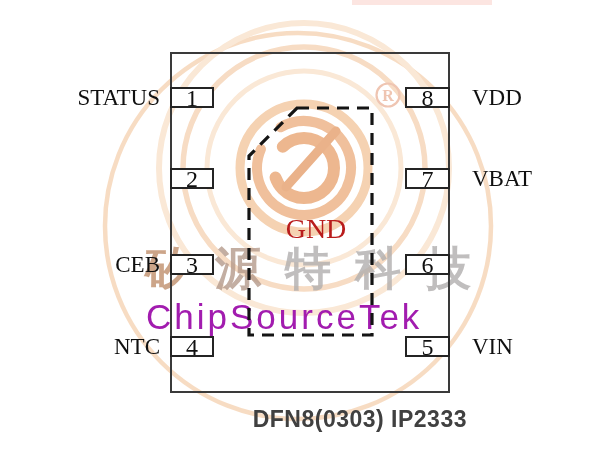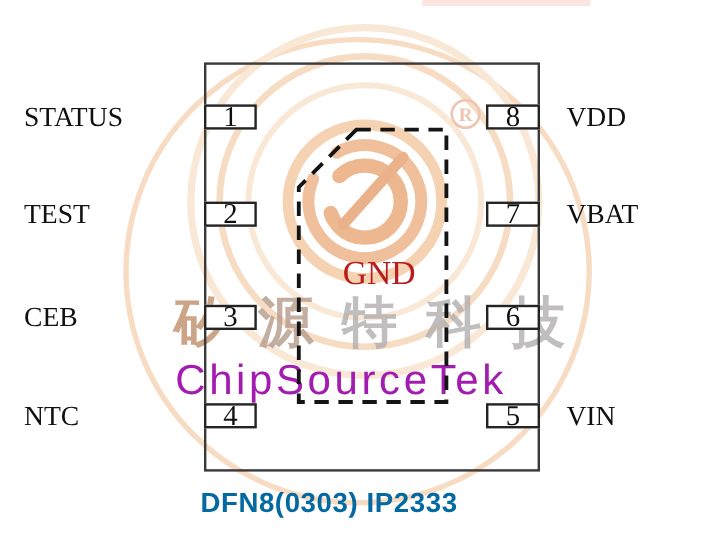--- a/index.html
+++ b/index.html
@@ -18,29 +18,29 @@
   
   .pin-box{width:44px;height:21px;border:2px solid #242424;box-sizing:border-box;
            background:#ffffff;text-align:center;font-size:24px;line-height:19px;
            color:#101010;}
   .pin-left{left:170px;}
   .pin-right{left:405px;width:45px;}
   .row-0{top:87px;} .row-1{top:168px;} .row-2{top:254px;} .row-3{top:336px;}
 
   
   .pin-label{height:22px;line-height:22px;font-size:23px;color:#101010;white-space:nowrap;}
-  .lbl-left{left:20px;width:140px;text-align:left;}
+  .lbl-left{left:20px;width:140px;text-align:right;}
   .lbl-right{left:472px;width:130px;text-align:left;}
 
   .gnd-label{left:266px;top:213px;width:100px;text-align:center;
              font-size:28px;color:#b91c1c;}
 
-  .caption{left:167px;top:406px;width:300px;text-align:left;
+  .caption{left:167px;top:406px;width:300px;text-align:right;
            font-family:"Liberation Sans", sans-serif;font-weight:700;
-           font-size:23px;color:#0369a1;letter-spacing:0.5px;}
+           font-size:23px;color:#404040;letter-spacing:0.5px;}
 
   
   #watermark-text > *{position:absolute;}
   .wm-cn{left:143px;top:244px;display:flex;gap:20px;
          font-family:"DejaVu Sans", sans-serif;font-weight:700;font-size:46px;
          opacity:0.8;}
   .wm-cn span{display:block;width:50px;height:48px;line-height:48px;text-align:center;}
   .wm-cn .c0{color:#c08f6c;}
   .wm-cn .c1{color:#b59a8b;}
   .wm-cn .c2,.wm-cn .c3,.wm-cn .c4{color:#b1aeae;}
@@ -99,21 +99,20 @@
   <div class="pin-box pin-left row-1">2</div>
   <div class="pin-box pin-left row-2">3</div>
   <div class="pin-box pin-left row-3">4</div>
 
   <div class="pin-box pin-right row-0">8</div>
   <div class="pin-box pin-right row-1">7</div>
   <div class="pin-box pin-right row-2">6</div>
   <div class="pin-box pin-right row-3">5</div>
 
   <div class="pin-label lbl-left row-0">STATUS</div>
-  <div class="pin-label lbl-left row-1">TEST</div>
   <div class="pin-label lbl-left row-2">CEB</div>
   <div class="pin-label lbl-left row-3">NTC</div>
 
   <div class="pin-label lbl-right row-0">VDD</div>
   <div class="pin-label lbl-right row-1">VBAT</div>
   <div class="pin-label lbl-right row-3">VIN</div>
 
   <div class="gnd-label">GND</div>
 
   <div class="caption">DFN8(0303) IP2333</div>

